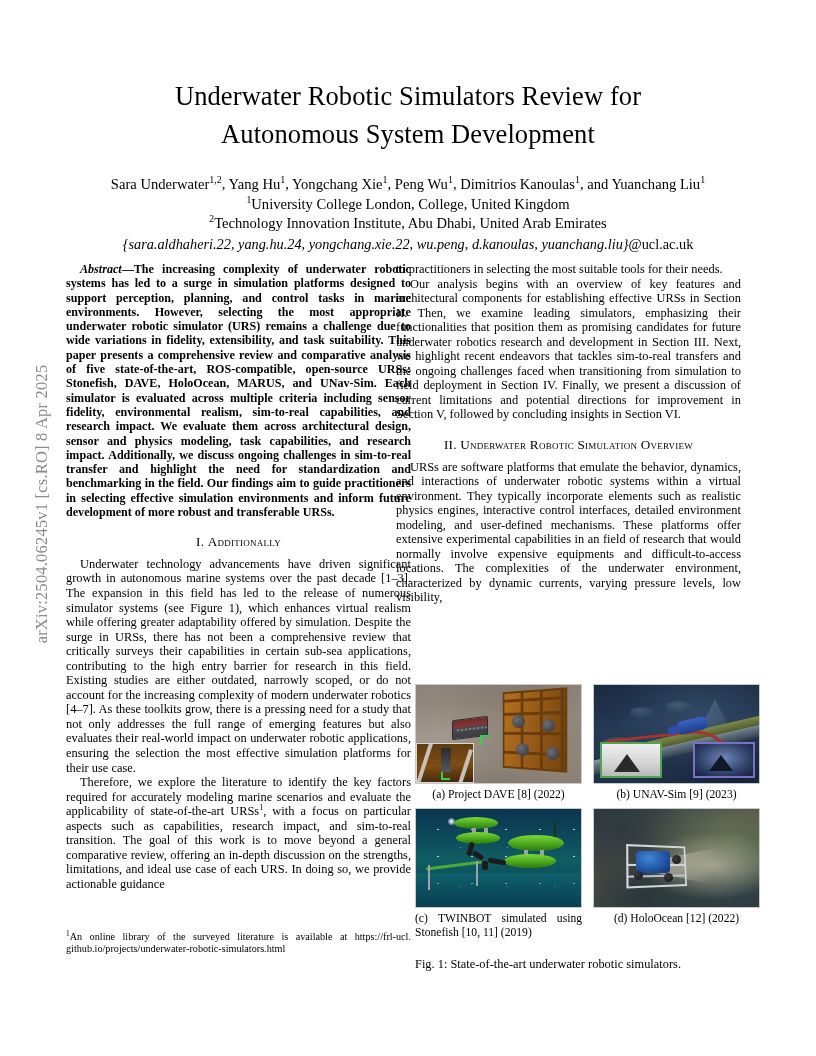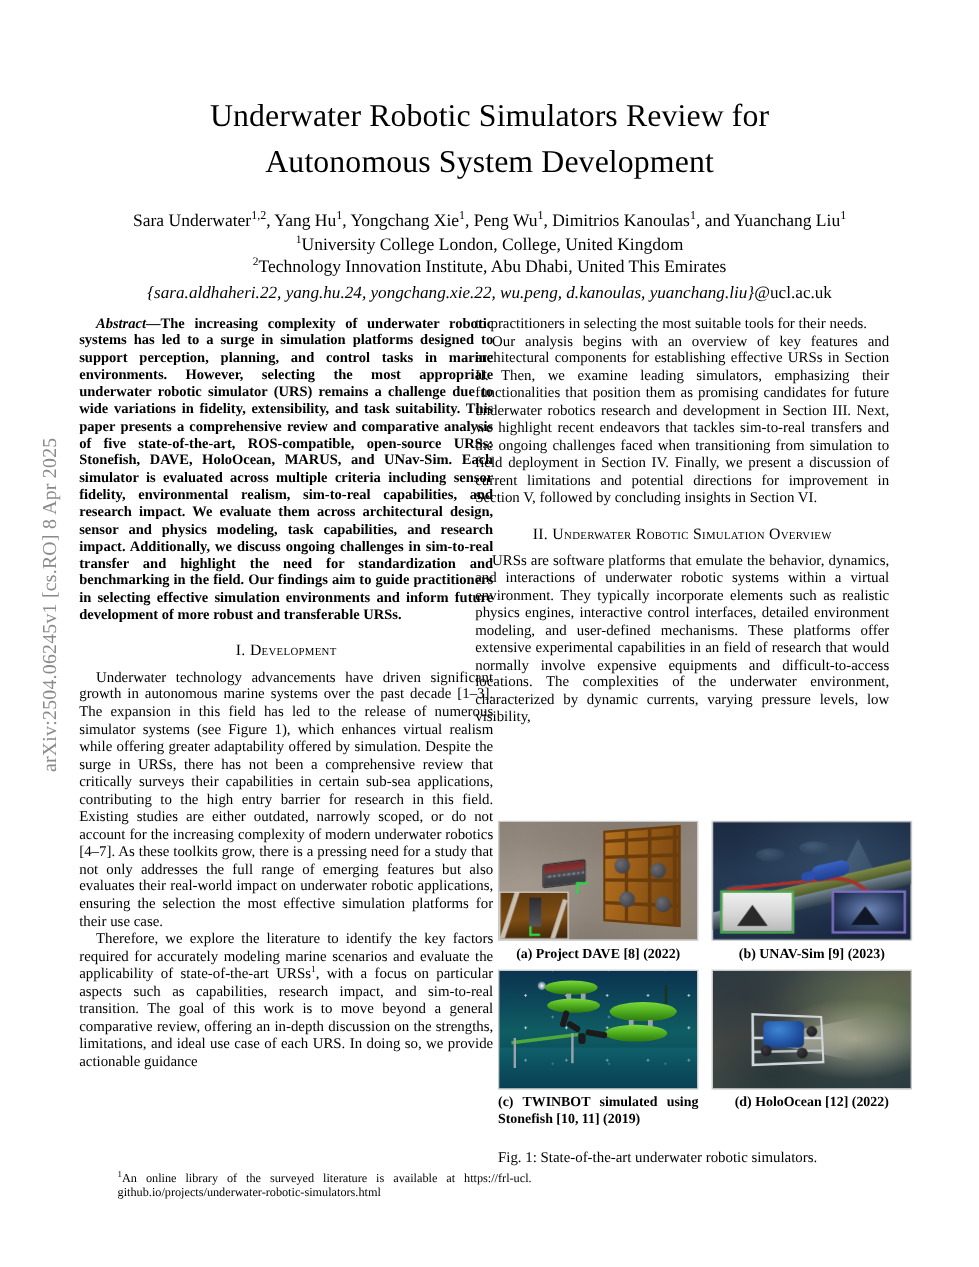--- a/index.html
+++ b/index.html
@@ -102,43 +102,42 @@
   h2.section .sc {
     font-variant: small-caps;
     font-size: 13.2px;
   }
   h2.section .num { font-size: 13.2px; }
 
   
   .footnote {
     position: absolute;
     left: 66px;
-    top: 977px;
+    top: 931px;
     width: 345px;
     font-size: 10.2px;
     line-height: 12.2px;
     text-align: justify;
-    margin-left: 32px;
   }
   .footnote sup { font-size: 7.4px; vertical-align: super; line-height: 0; }
 
   
   .figure {
     position: absolute;
     left: 415px;
     top: 684px;
     width: 345px;
   }
   .fig-grid {
     display: grid;
     grid-template-columns: 167px 167px;
     column-gap: 11px;
     row-gap: 0px;
   }
-  .subfig { width: 167px; font-weight: bold; }
+  .subfig { width: 167px; }
   .thumb {
     width: 167px;
     height: 100px;
     border: 1px solid #c9c9c9;
     position: relative;
     overflow: hidden;
   }
   .subcap {
     font-size: 11.6px;
     line-height: 13.4px;
@@ -385,29 +384,29 @@
   </div>
 
   <div class="title-block">
     <h1 class="paper-title">Underwater Robotic Simulators Review for Autonomous System Development</h1>
 
     <div class="authors">
       <span><span>Sara Underwater</span><sup>1,2</sup><span>, </span></span><span><span>Yang Hu</span><sup>1</sup><span>, </span></span><span><span>Yongchang Xie</span><sup>1</sup><span>, </span></span><span><span>Peng Wu</span><sup>1</sup><span>, </span></span><span><span>Dimitrios Kanoulas</span><sup>1</sup><span>, and </span></span><span><span>Yuanchang Liu</span><sup>1</sup></span>
     </div>
 
     <div class="affil"><sup style="font-size:9.6px;vertical-align:super;line-height:0;">1</sup><span>University College London, College, United Kingdom</span></div>
-    <div class="affil"><sup style="font-size:9.6px;vertical-align:super;line-height:0;">2</sup><span>Technology Innovation Institute, Abu Dhabi, United This Emirates</span></div>
+    <div class="affil"><sup style="font-size:9.6px;vertical-align:super;line-height:0;">2</sup><span>Technology Innovation Institute, Abu Dhabi, United Arab Emirates</span></div>
     <div class="emails"><i>{sara.aldhaheri.22, yang.hu.24, yongchang.xie.22, wu.peng, d.kanoulas, yuanchang.liu}</i><span>@ucl.ac.uk</span></div>
   </div>
 
   <div class="col col-left">
 
     <div class="abstract"><span class="lbl">Abstract</span><span>—</span><span>The increasing complexity of underwater robotic systems has led to a surge in simulation platforms designed to support perception, planning, and control tasks in marine environments. However, selecting the most appropriate underwater robotic simulator (URS) remains a challenge due to wide variations in fidelity, extensibility, and task suitability. This paper presents a comprehensive review and comparative analysis of five state-of-the-art, ROS-compatible, open-source URSs: Stonefish, DAVE, HoloOcean, MARUS, and UNav-Sim. Each simulator is evaluated across multiple criteria including sensor fidelity, environmental realism, sim-to-real capabilities, and research impact. We evaluate them across architectural design, sensor and physics modeling, task capabilities, and research impact. Additionally, we discuss ongoing challenges in sim-to-real transfer and highlight the need for standardization and benchmarking in the field. Our findings aim to guide practitioners in selecting effective simulation environments and inform future development of more robust and transferable URSs.</span></div>
 
-    <h2 class="section"><span class="num">I.</span> <span class="sc">Development</span></h2>
+    <h2 class="section"><span class="num">I.</span> <span class="sc">Additionally</span></h2>
 
     <p>Underwater technology advancements have driven significant growth in autonomous marine systems over the past decade [1–3]. The expansion in this field has led to the release of numerous simulator systems (see Figure 1), which enhances virtual realism while offering greater adaptability offered by simulation. Despite the surge in URSs, there has not been a comprehensive review that critically surveys their capabilities in certain sub-sea applications, contributing to the high entry barrier for research in this field. Existing studies are either outdated, narrowly scoped, or do not account for the increasing complexity of modern underwater robotics [4–7]. As these toolkits grow, there is a pressing need for a study that not only addresses the full range of emerging features but also evaluates their real-world impact on underwater robotic applications, ensuring the selection the most effective simulation platforms for their use case.</p>
 
     <p><span>Therefore, we explore the literature to identify the key factors required for accurately modeling marine scenarios and evaluate the applicability of state-of-the-art URSs</span><sup style="font-size:8px;vertical-align:super;line-height:0;">1</sup><span>, with a focus on particular aspects such as capabilities, research impact, and sim-to-real transition. The goal of this work is to move beyond a general comparative review, offering an in-depth discussion on the strengths, limitations, and ideal use case of each URS. In doing so, we provide actionable guidance</span></p>
 
   </div>
 
   <div class="footnote"><sup>1</sup><span>An online library of the surveyed literature is available at https://frl-ucl. github.io/projects/underwater-robotic-simulators.html</span></div>
 
   <div class="col col-right">

